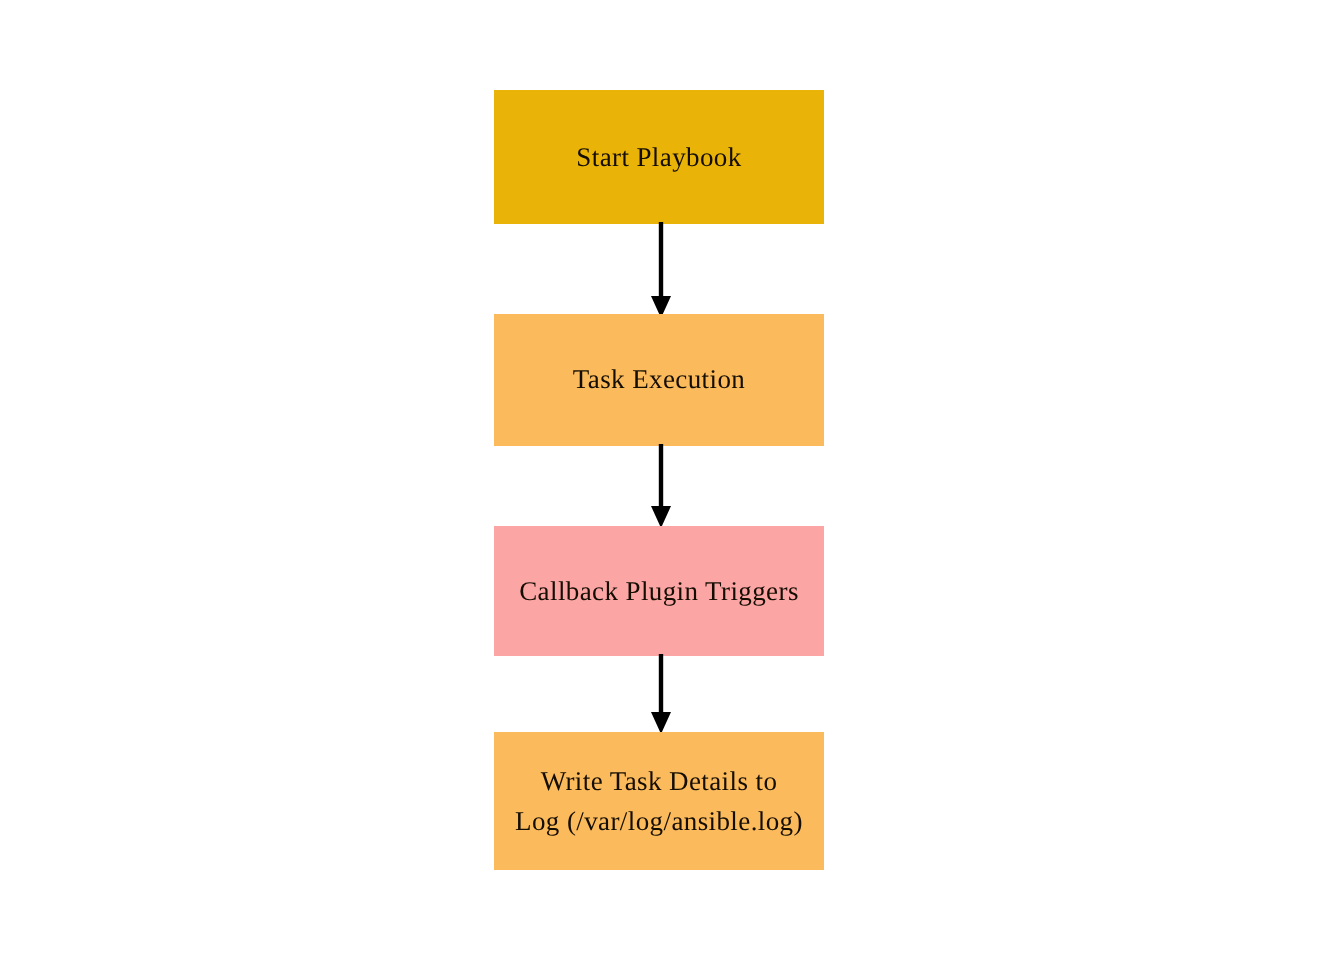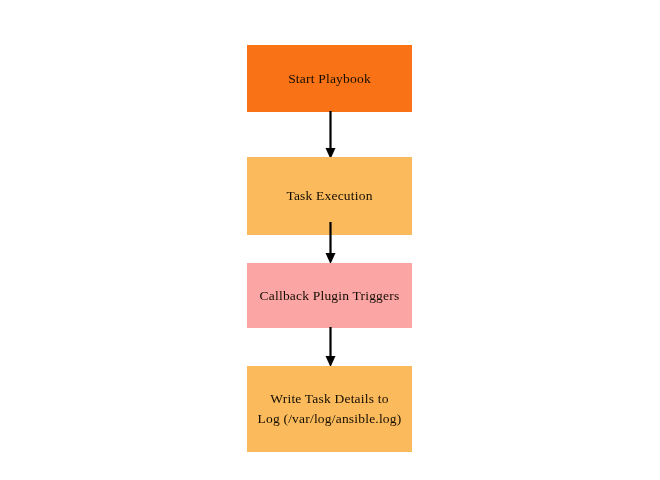--- a/index.html
+++ b/index.html
@@ -31,40 +31,40 @@
     padding: 2px 6px;
   }
   .node-label {
     font-size: 13.5px;
     line-height: 1.45;
     color: #140d02;
     letter-spacing: 0.2px;
     white-space: pre-line;
   }
   .node-1 { top: 45px;  height: 67px; background: #fada4e; }
-  .node-2 { top: 157px; height: 78px; background: #fbba5c; }
+  .node-2 { top: 157px; height: 66px; background: #fbba5c; }
   .node-3 { top: 263px; height: 65px; background: #fada4e; }
-  .node-4 { top: 366px; height: 86px; background: #fbba5c; }
+  .node-4 { top: 366px; height: 69px; background: #fbba5c; }
 
   .connector {
     position: absolute;
     left: 0;
     width: 660px;
     pointer-events: none;
   }
   .conn-1 { top: 110px; height: 50px; }
   .conn-2 { top: 221px; height: 44px; }
   .conn-3 { top: 326px; height: 42px; }
 </style>
 </head>
 <body>
 
 <div id="flowchart">
 
-  <div class="node node-1" style="background: #f97316;">
+  <div class="node node-1" style="background: #eab308;">
     <span class="node-label">Start Playbook</span>
   </div>
 
   <svg class="connector conn-1" viewBox="0 0 660 50" width="660" height="50" xmlns="http://www.w3.org/2000/svg">
     <line x1="330.5" y1="1" x2="330.5" y2="40" stroke="#000000" stroke-width="2.2"></line>
     <polygon points="325.5,38 335.5,38 330.5,49" fill="#000000"></polygon>
   </svg>
 
   <div class="node node-2" style="background: rgb(251, 186, 92);">
     <span class="node-label">Task Execution</span>

